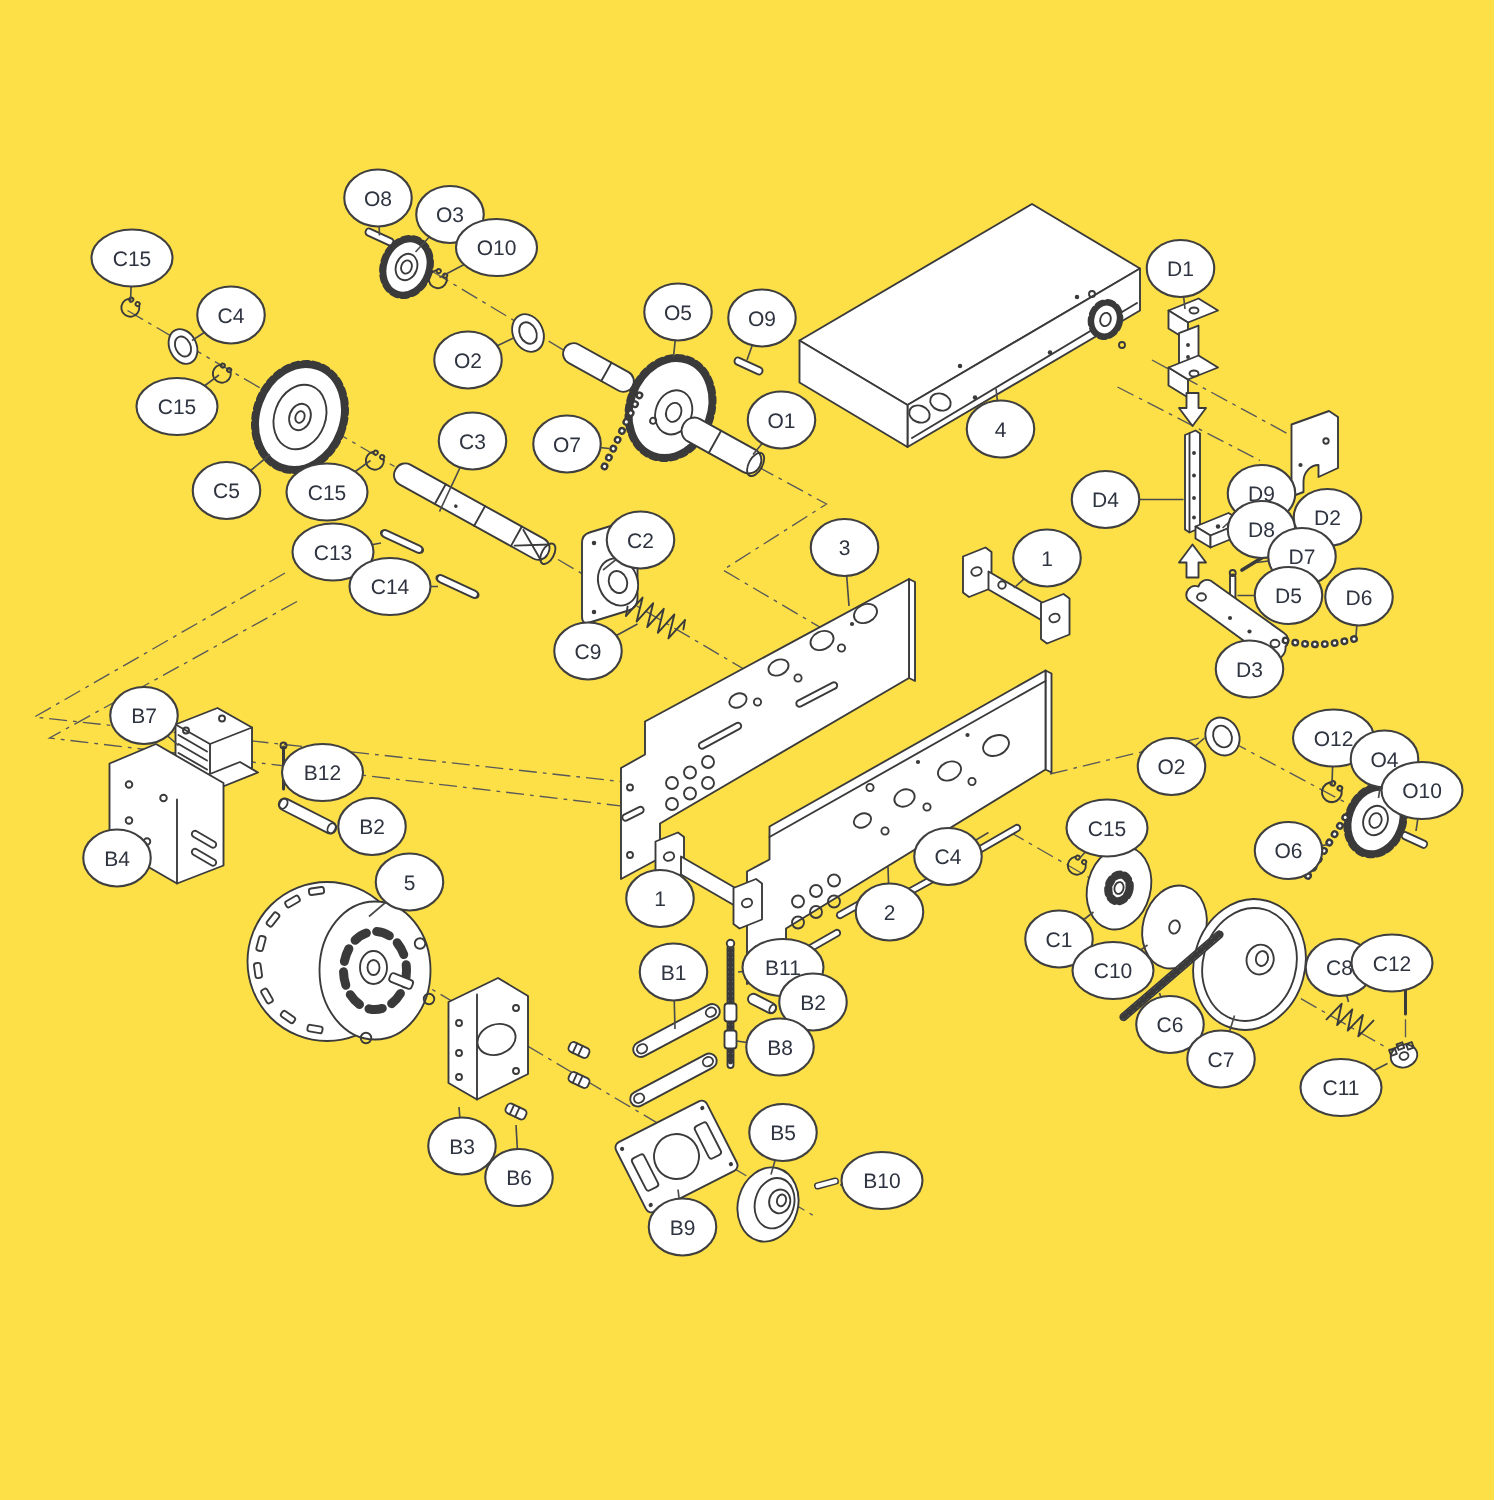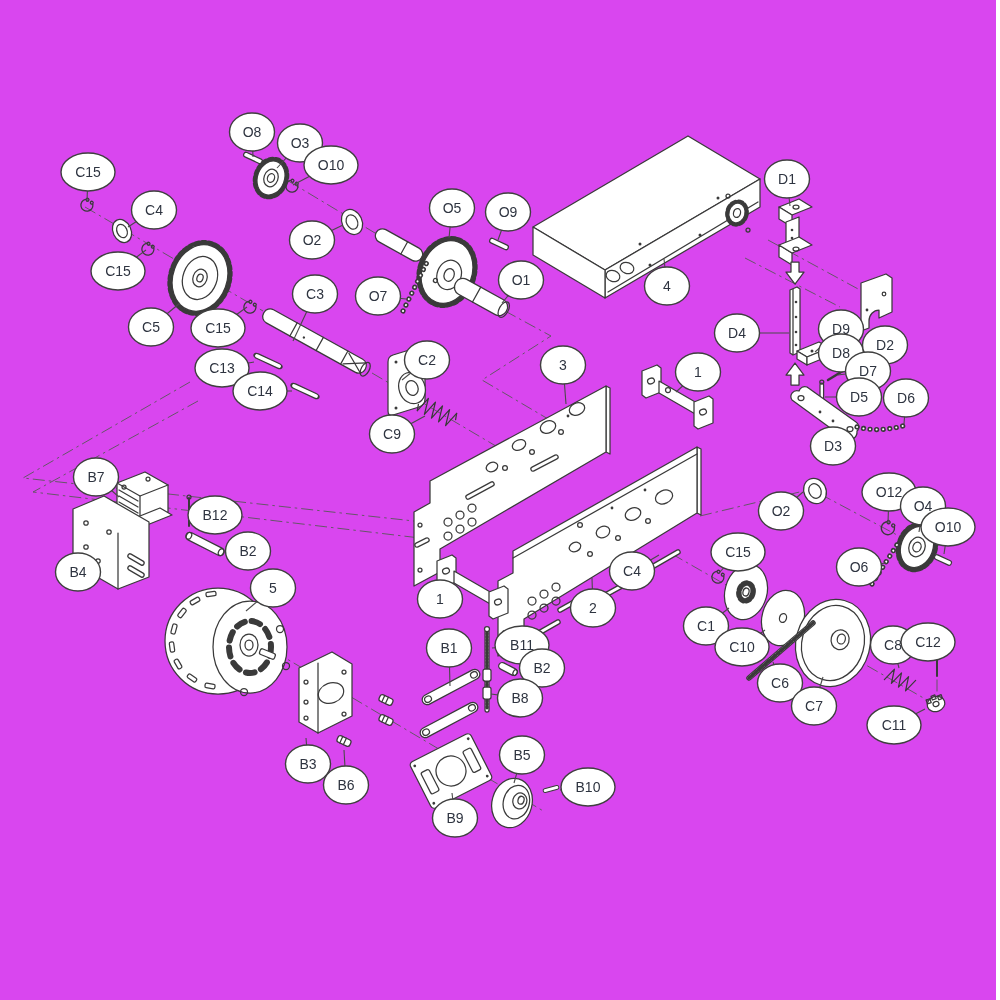--- a/index.html
+++ b/index.html
@@ -1,16 +1,16 @@
 <!DOCTYPE html>
 <html><head>
 <meta charset="utf-8">
 <style>
   html,body{margin:0;padding:0;background:#ffffff;}
-  #stage{width:996px;height:1000px;position:relative;background:#d946ef;}
+  #stage{width:996px;height:1000px;position:relative;background:#fde047;}
   svg{display:block}
   .art{stroke:#3a3a3a;stroke-width:1.25;fill:#fff;stroke-linejoin:round;stroke-linecap:round}
   .nf{fill:none}
   .dk{fill:#3a3a3a;stroke:none}
   .cl{stroke:#585858;stroke-width:.9;fill:none;stroke-dasharray:12 4 2.5 4}
   .teeth{fill:none;stroke:#3a3a3a;stroke-width:5.5;stroke-dasharray:3.5 3}
   .seg{fill:none;stroke:#3a3a3a;stroke-width:6;stroke-dasharray:9 7}
   .chain{fill:none;stroke:#3a3a3a;stroke-width:5.2;stroke-linecap:round;stroke-dasharray:.1 6.5}
   .chain2{fill:none;stroke:#ffffff;stroke-width:2;stroke-linecap:round;stroke-dasharray:.1 6.5}
   .slotO{stroke:#3a3a3a;stroke-width:5.5;stroke-linecap:round;fill:none}

